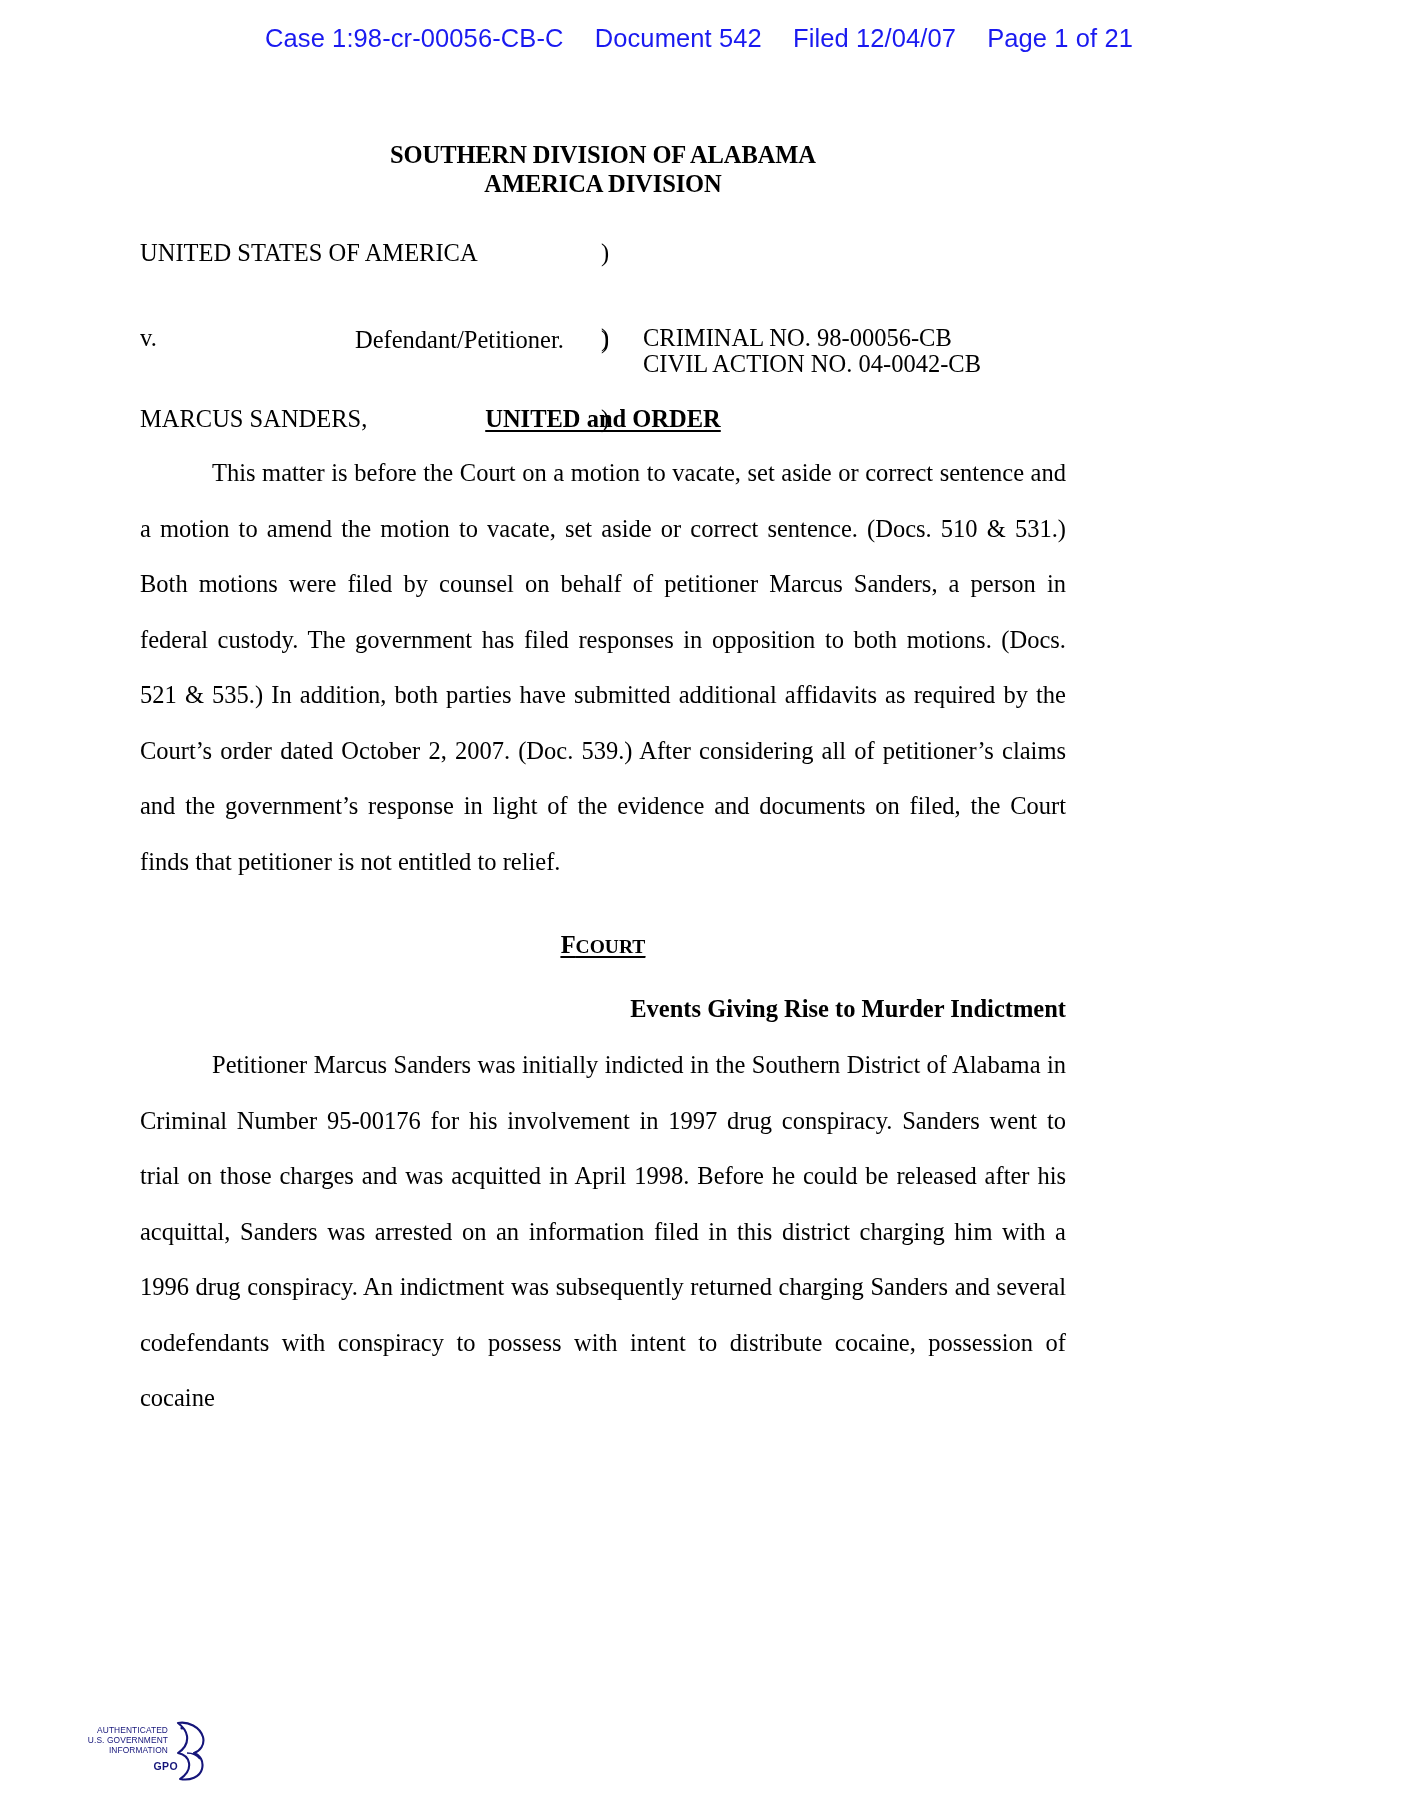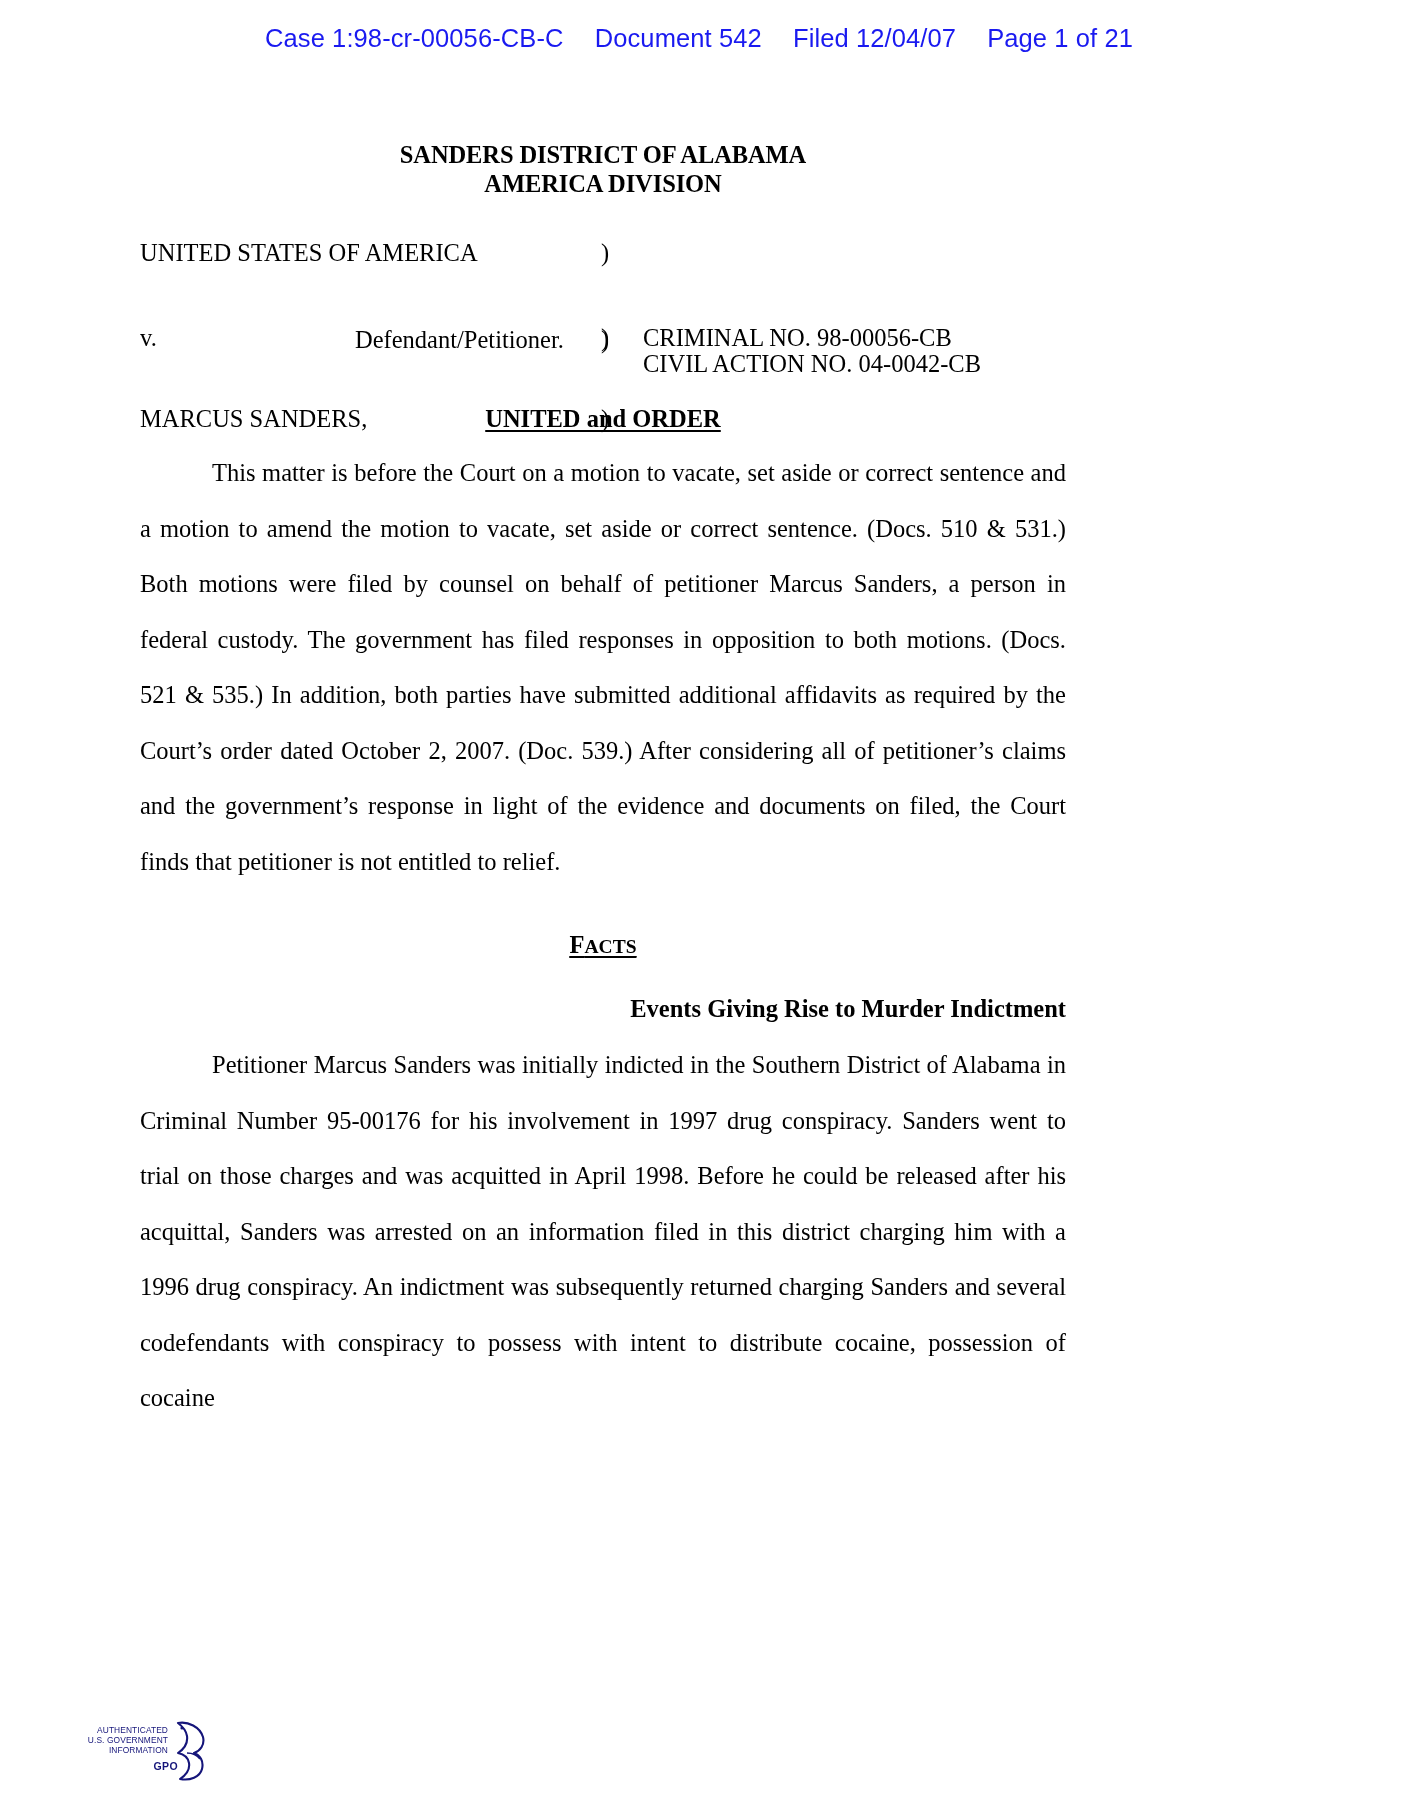--- a/index.html
+++ b/index.html
@@ -177,21 +177,21 @@
   <div class="ecf-header">
     <span class="seg">Case 1:98-cr-00056-CB-C</span>
     <span class="seg">Document 542</span>
     <span class="seg">Filed 12/04/07</span>
     <span class="seg">Page 1 of 21</span>
   </div>
 
   <div class="content">
 
     <div class="court-title">
-      <div>SANDERS DISTRICT OF ALABAMA</div>
+      <div>SOUTHERN DIVISION OF ALABAMA</div>
       <div>AMERICA DIVISION</div>
     </div>
 
     <div class="caption">
       <div class="cap-row r1">
         <span class="cap-party">UNITED STATES OF AMERICA</span>
         <span class="cap-paren">)</span>
       </div>
 
       <div class="cap-row r3">
@@ -219,21 +219,21 @@
 
     <div class="opinion-heading">
       <span>UNITED and ORDER</span>
     </div>
 
     <div class="para-block">
       <p class="body-para">This matter is before the Court on a motion to vacate, set aside or correct sentence and a motion to amend the motion to vacate, set aside or correct sentence.  (Docs. 510 &amp; 531.)  Both motions were filed by counsel on behalf of petitioner Marcus Sanders, a person in federal custody.  The government has filed responses in opposition to both motions. (Docs. 521 &amp; 535.)  In addition, both parties have submitted additional affidavits as required by the Court’s order dated October 2, 2007.  (Doc. 539.)  After considering all of petitioner’s claims and the government’s response in light of the evidence and documents on filed, the Court finds that petitioner is not entitled to relief.</p>
     </div>
 
     <div class="facts-heading">
-      <span><span class="sc-first">F</span><span class="sc-rest">ACTS</span></span>
+      <span><span class="sc-first">F</span><span class="sc-rest">COURT</span></span>
     </div>
 
     <div class="section-heading">Events Giving Rise to Murder Indictment</div>
 
     <div class="para-block">
       <p class="body-para after-heading">Petitioner Marcus Sanders was initially indicted in the Southern District of Alabama in Criminal Number 95-00176 for his involvement in 1997 drug conspiracy.  Sanders went to trial on those charges and was acquitted in April 1998.  Before he could be released after his acquittal, Sanders was arrested on an information filed in this district charging him with a 1996 drug conspiracy.  An indictment was subsequently returned charging Sanders and several codefendants with conspiracy to possess with intent to distribute cocaine, possession of cocaine</p>
     </div>
 
   </div>
 

